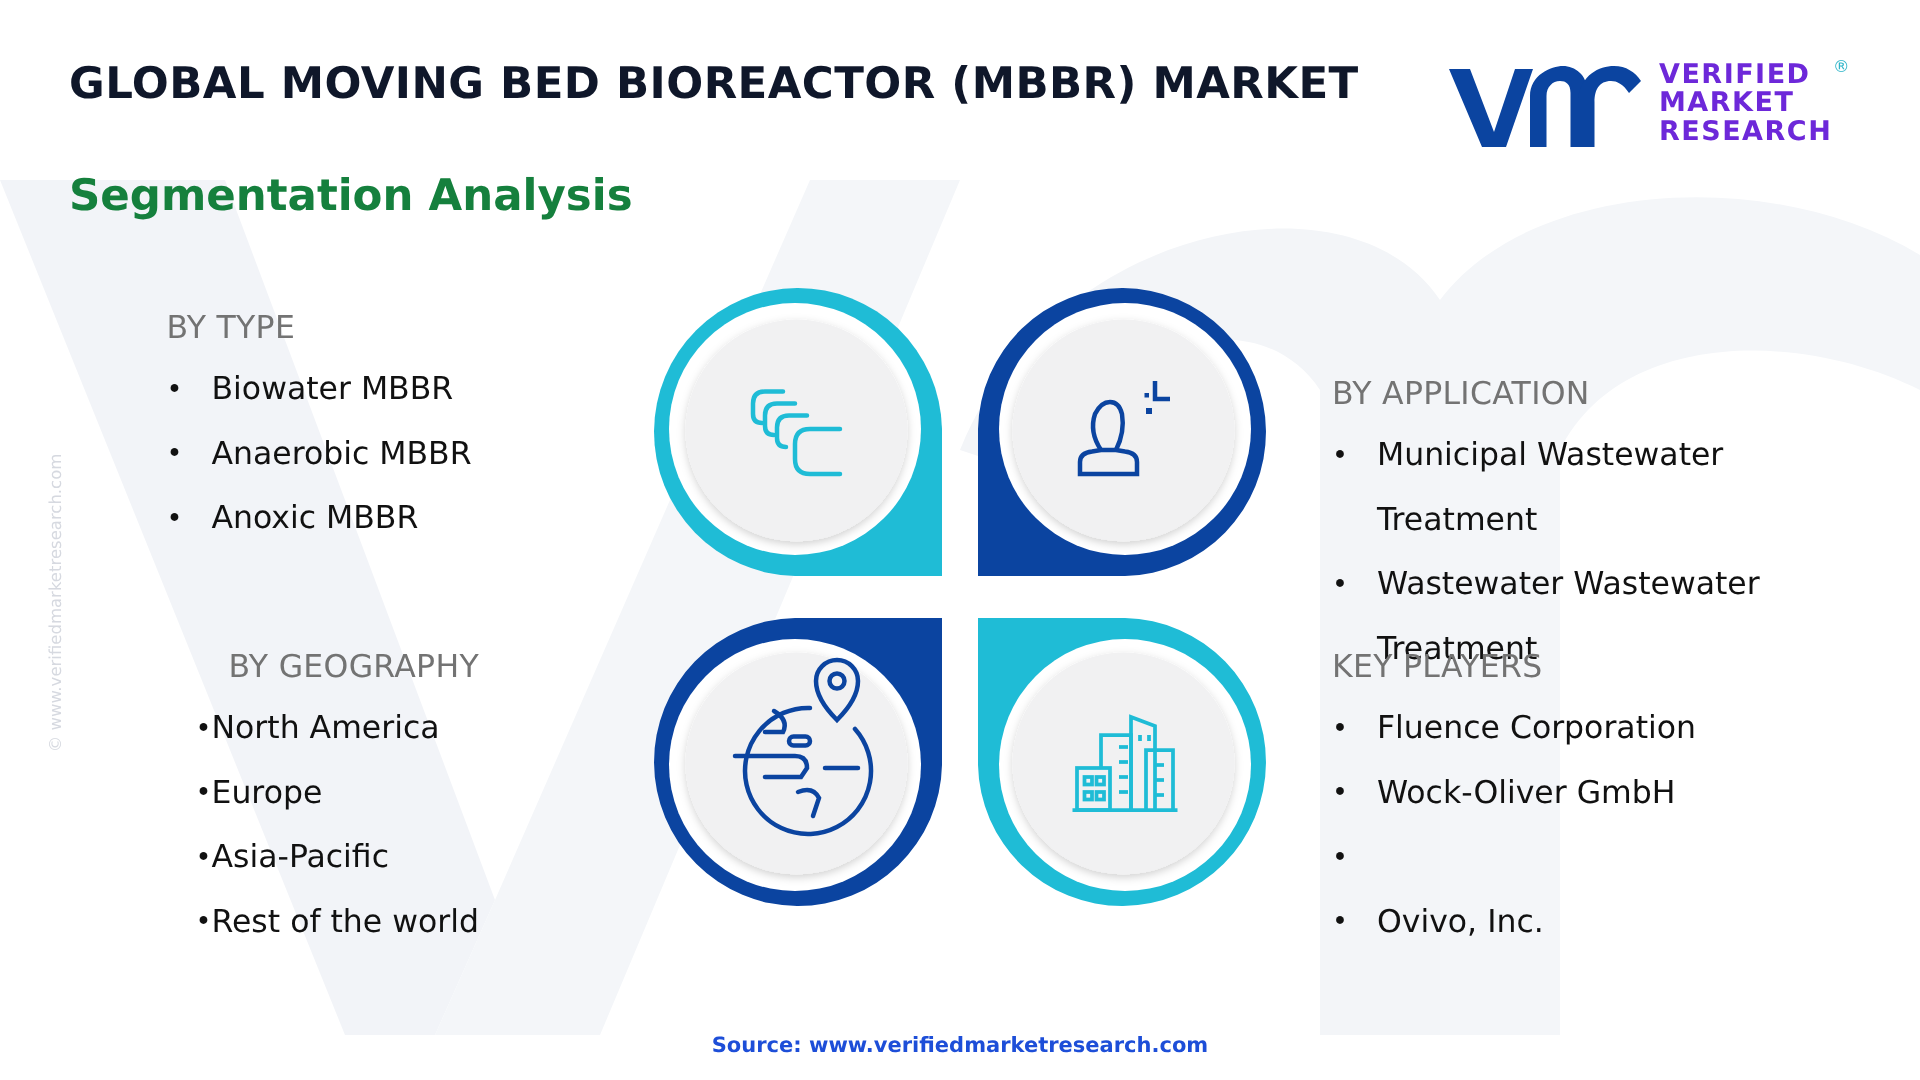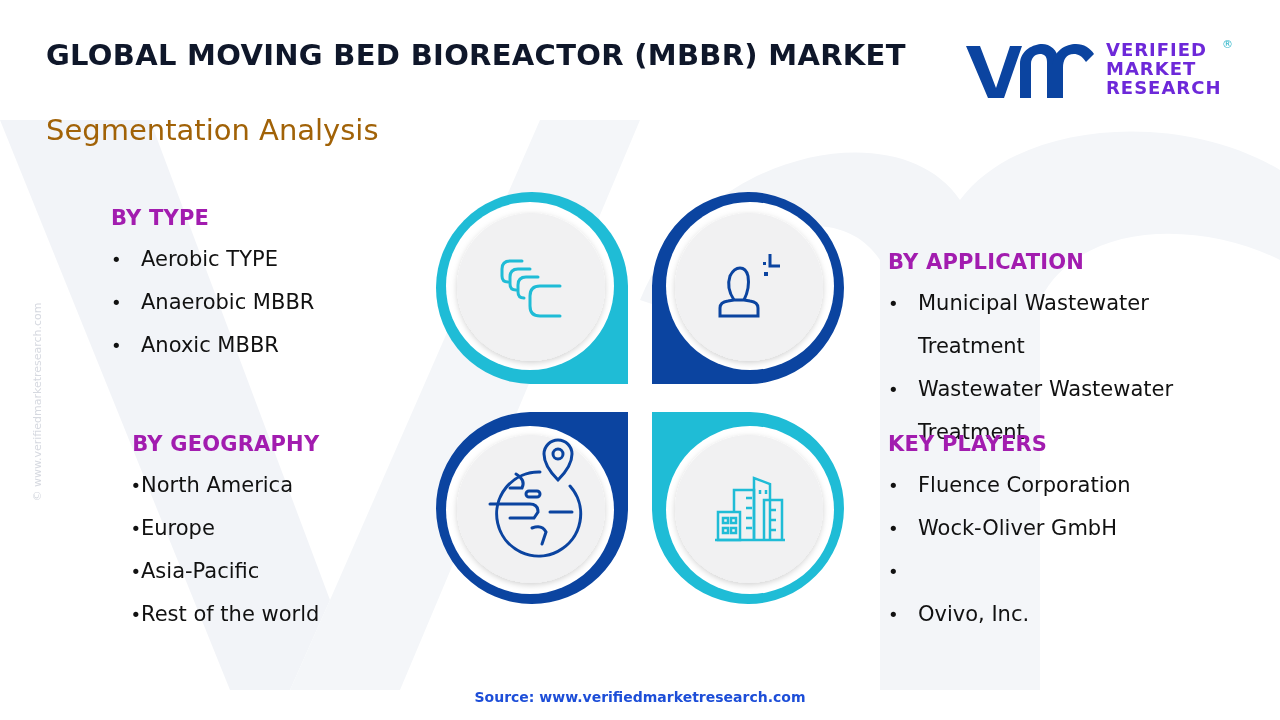--- a/index.html
+++ b/index.html
@@ -8,39 +8,39 @@
 
     .watermark-bg { position: absolute; inset: 0; z-index: 0; pointer-events: none; }
 
     .title {
       position: absolute; left: 46px; top: 38px;
       font-size: 29px; font-weight: 700; color: #0f172a; letter-spacing: 0.3px;
       white-space: nowrap;
     }
     .subtitle {
       position: absolute; left: 46px; top: 113px;
-      font-size: 29px; font-weight: 400; color: #a16207;
+      font-size: 29px; font-weight: 700; color: #15803d;
       white-space: nowrap;
       text-align: right;
     }
 
     .logo { position: absolute; left: 962px; top: 40px; width: 270px; height: 64px; }
     .logo-text {
       position: absolute; left: 144px; top: 0px;
       font-size: 18px; font-weight: 700; color: #6d28d9; line-height: 19px; letter-spacing: 1px;
     }
     .logo-reg { position: absolute; left: 260px; top: -2px; font-size: 11px; color: #2fb5c9; }
 
     .side-watermark {
       position: absolute; left: 37px; top: 402px; transform: translate(-50%,-50%) rotate(-90deg);
       font-size: 11px; color: #d6d9e0; white-space: nowrap;
     }
 
     .segment { position: absolute; z-index: 2; }
-    .seg-heading { font-size: 21px; font-weight: 700; color: #a21caf; margin-bottom: 8px; white-space: nowrap; letter-spacing: 0.2px; }
+    .seg-heading { font-size: 21px; font-weight: 400; color: #737373; margin-bottom: 8px; white-space: nowrap; letter-spacing: 0.2px; }
     .seg-list { list-style: none; }
     .seg-item { display: flex; font-size: 21px; line-height: 43px; color: #111; white-space: nowrap; }
     .seg-item .bullet { width: 30px; flex: none; font-size: 18px; }
     .seg-item .text { white-space: pre-line; }
 
     #seg-type { left: 111px; top: 206px; }
     #seg-geo { left: 111px; top: 432px; text-align: right; }
     #seg-app { left: 888px; top: 206px; margin-top: 44px; }
     #seg-players { left: 888px; top: 432px; }
 
@@ -77,21 +77,21 @@
     <div>RESEARCH</div>
   </div>
   <div class="logo-reg">®</div>
 </div>
 
 <div class="segment" id="seg-type">
   <div class="seg-heading">BY TYPE</div>
   <ul class="seg-list">
     <li class="seg-item">
         <span class="bullet">•</span>
-        <span class="text">Aerobic TYPE</span>
+        <span class="text">Biowater MBBR</span>
       </li>
     <li class="seg-item">
         <span class="bullet">•</span>
         <span class="text">Anaerobic MBBR</span>
       </li>
     <li class="seg-item">
         <span class="bullet">•</span>
         <span class="text">Anoxic MBBR</span>
       </li>
   </ul>

